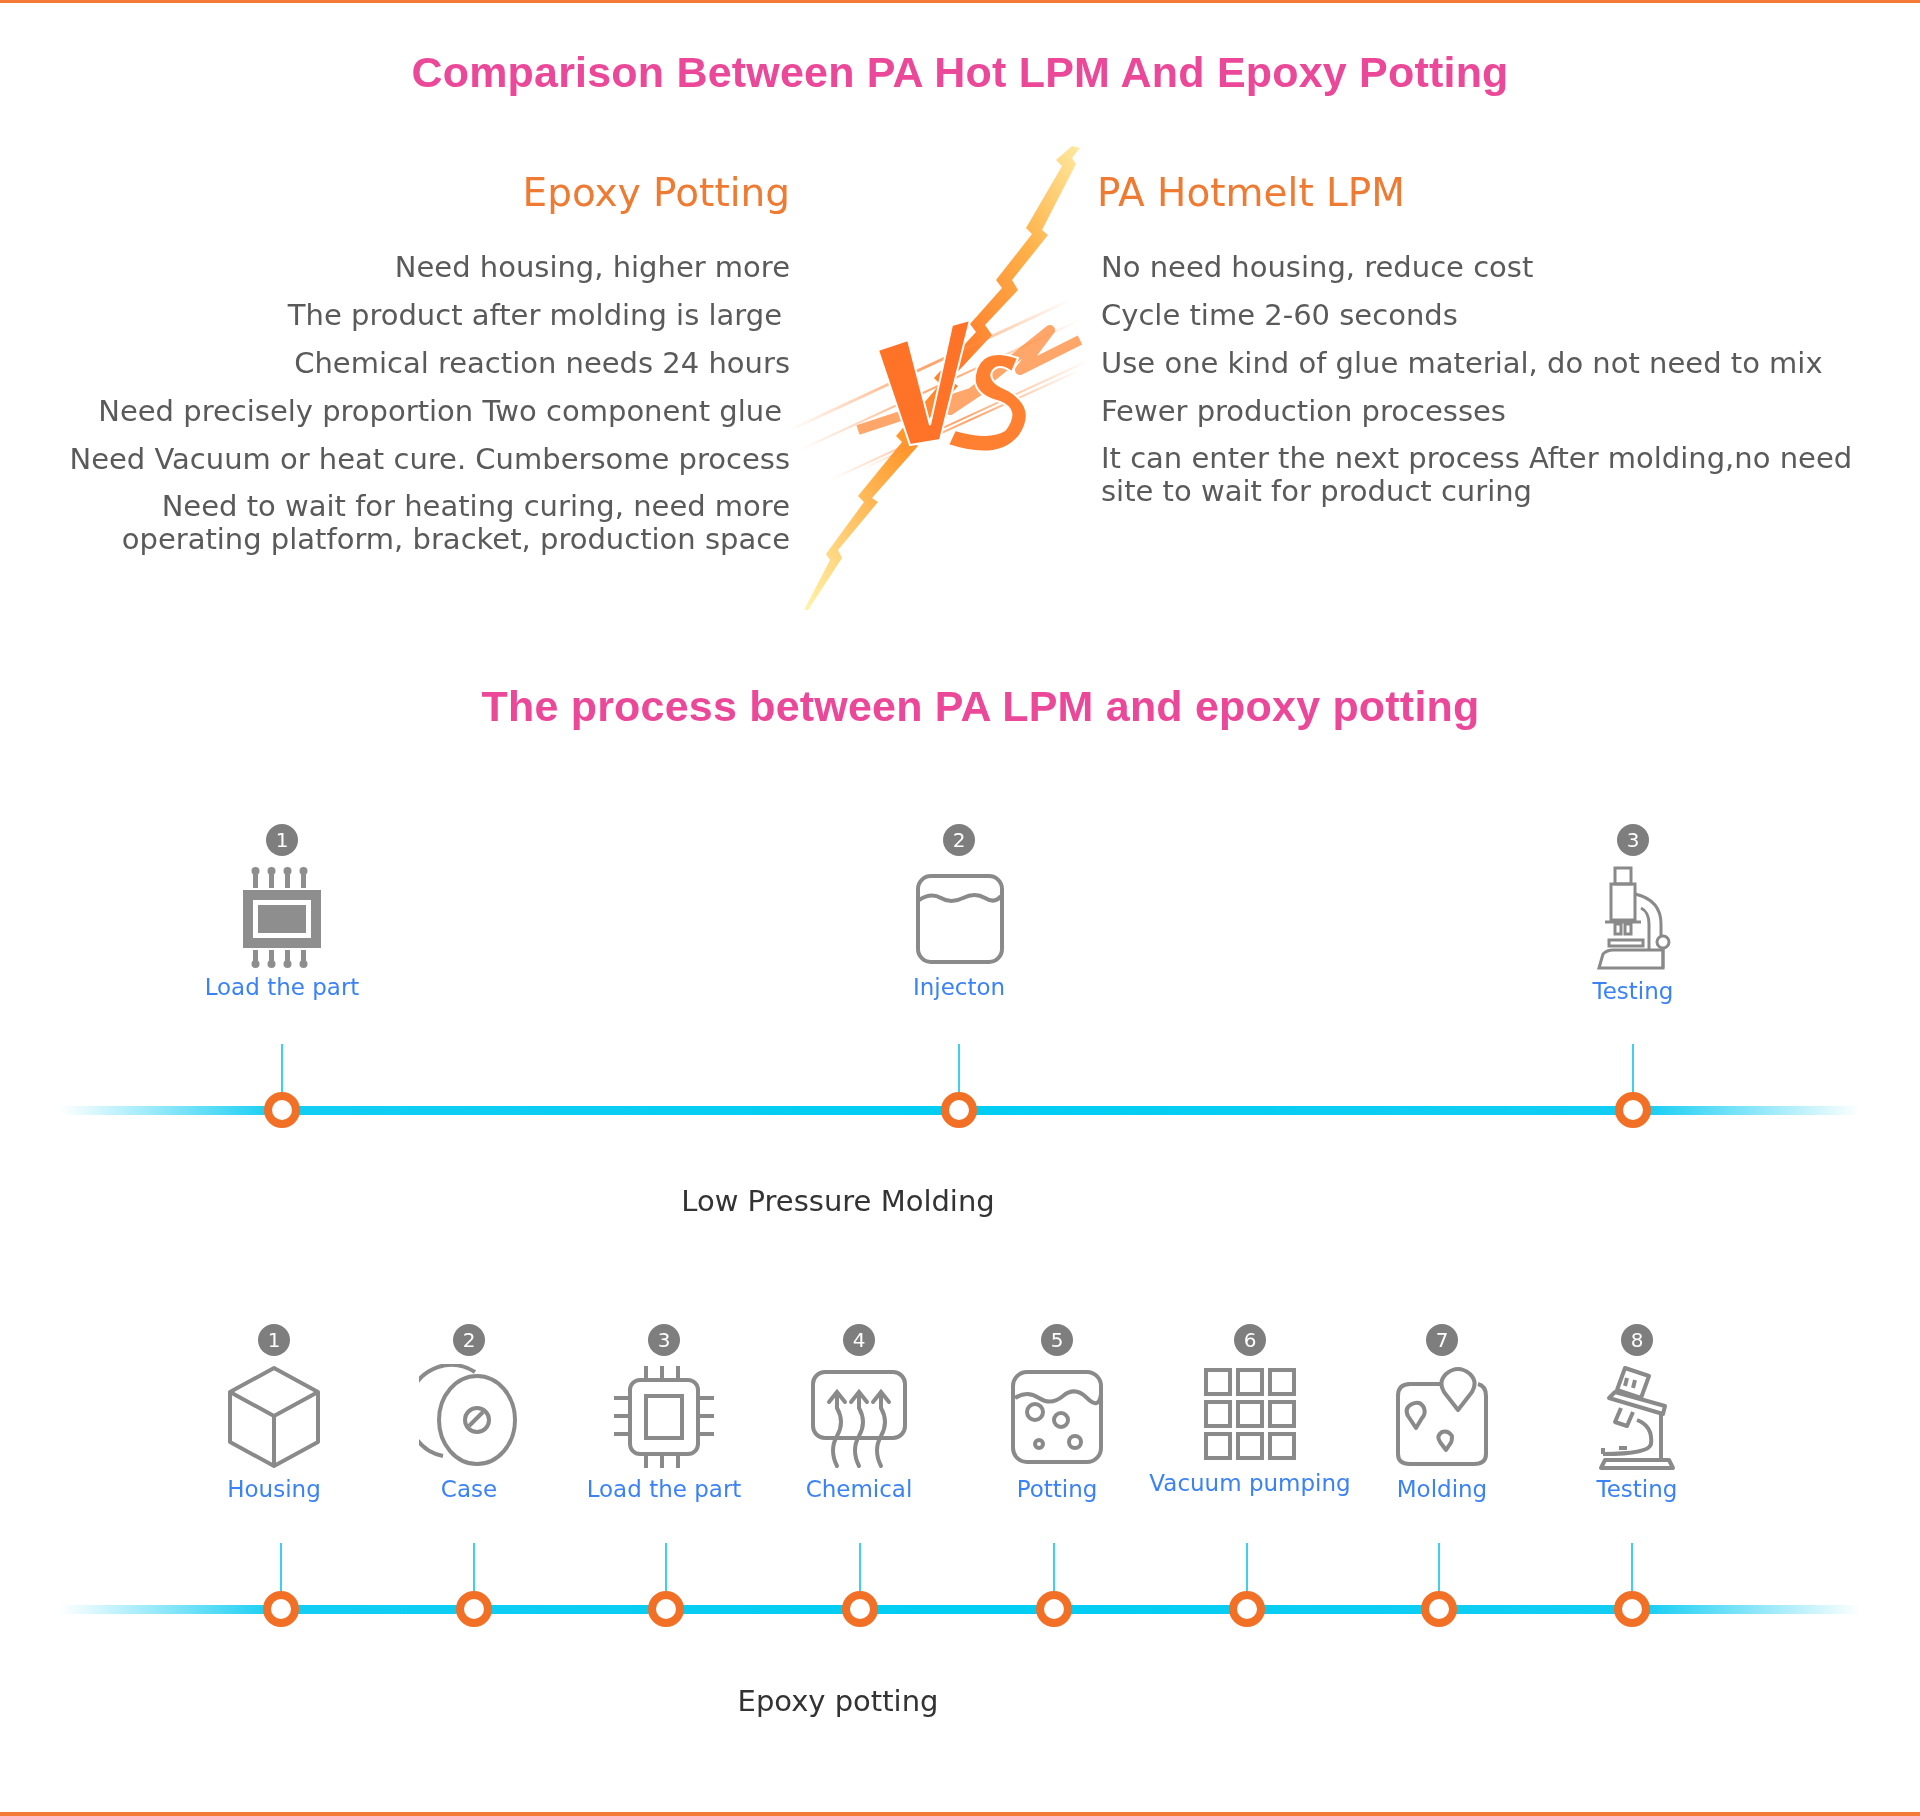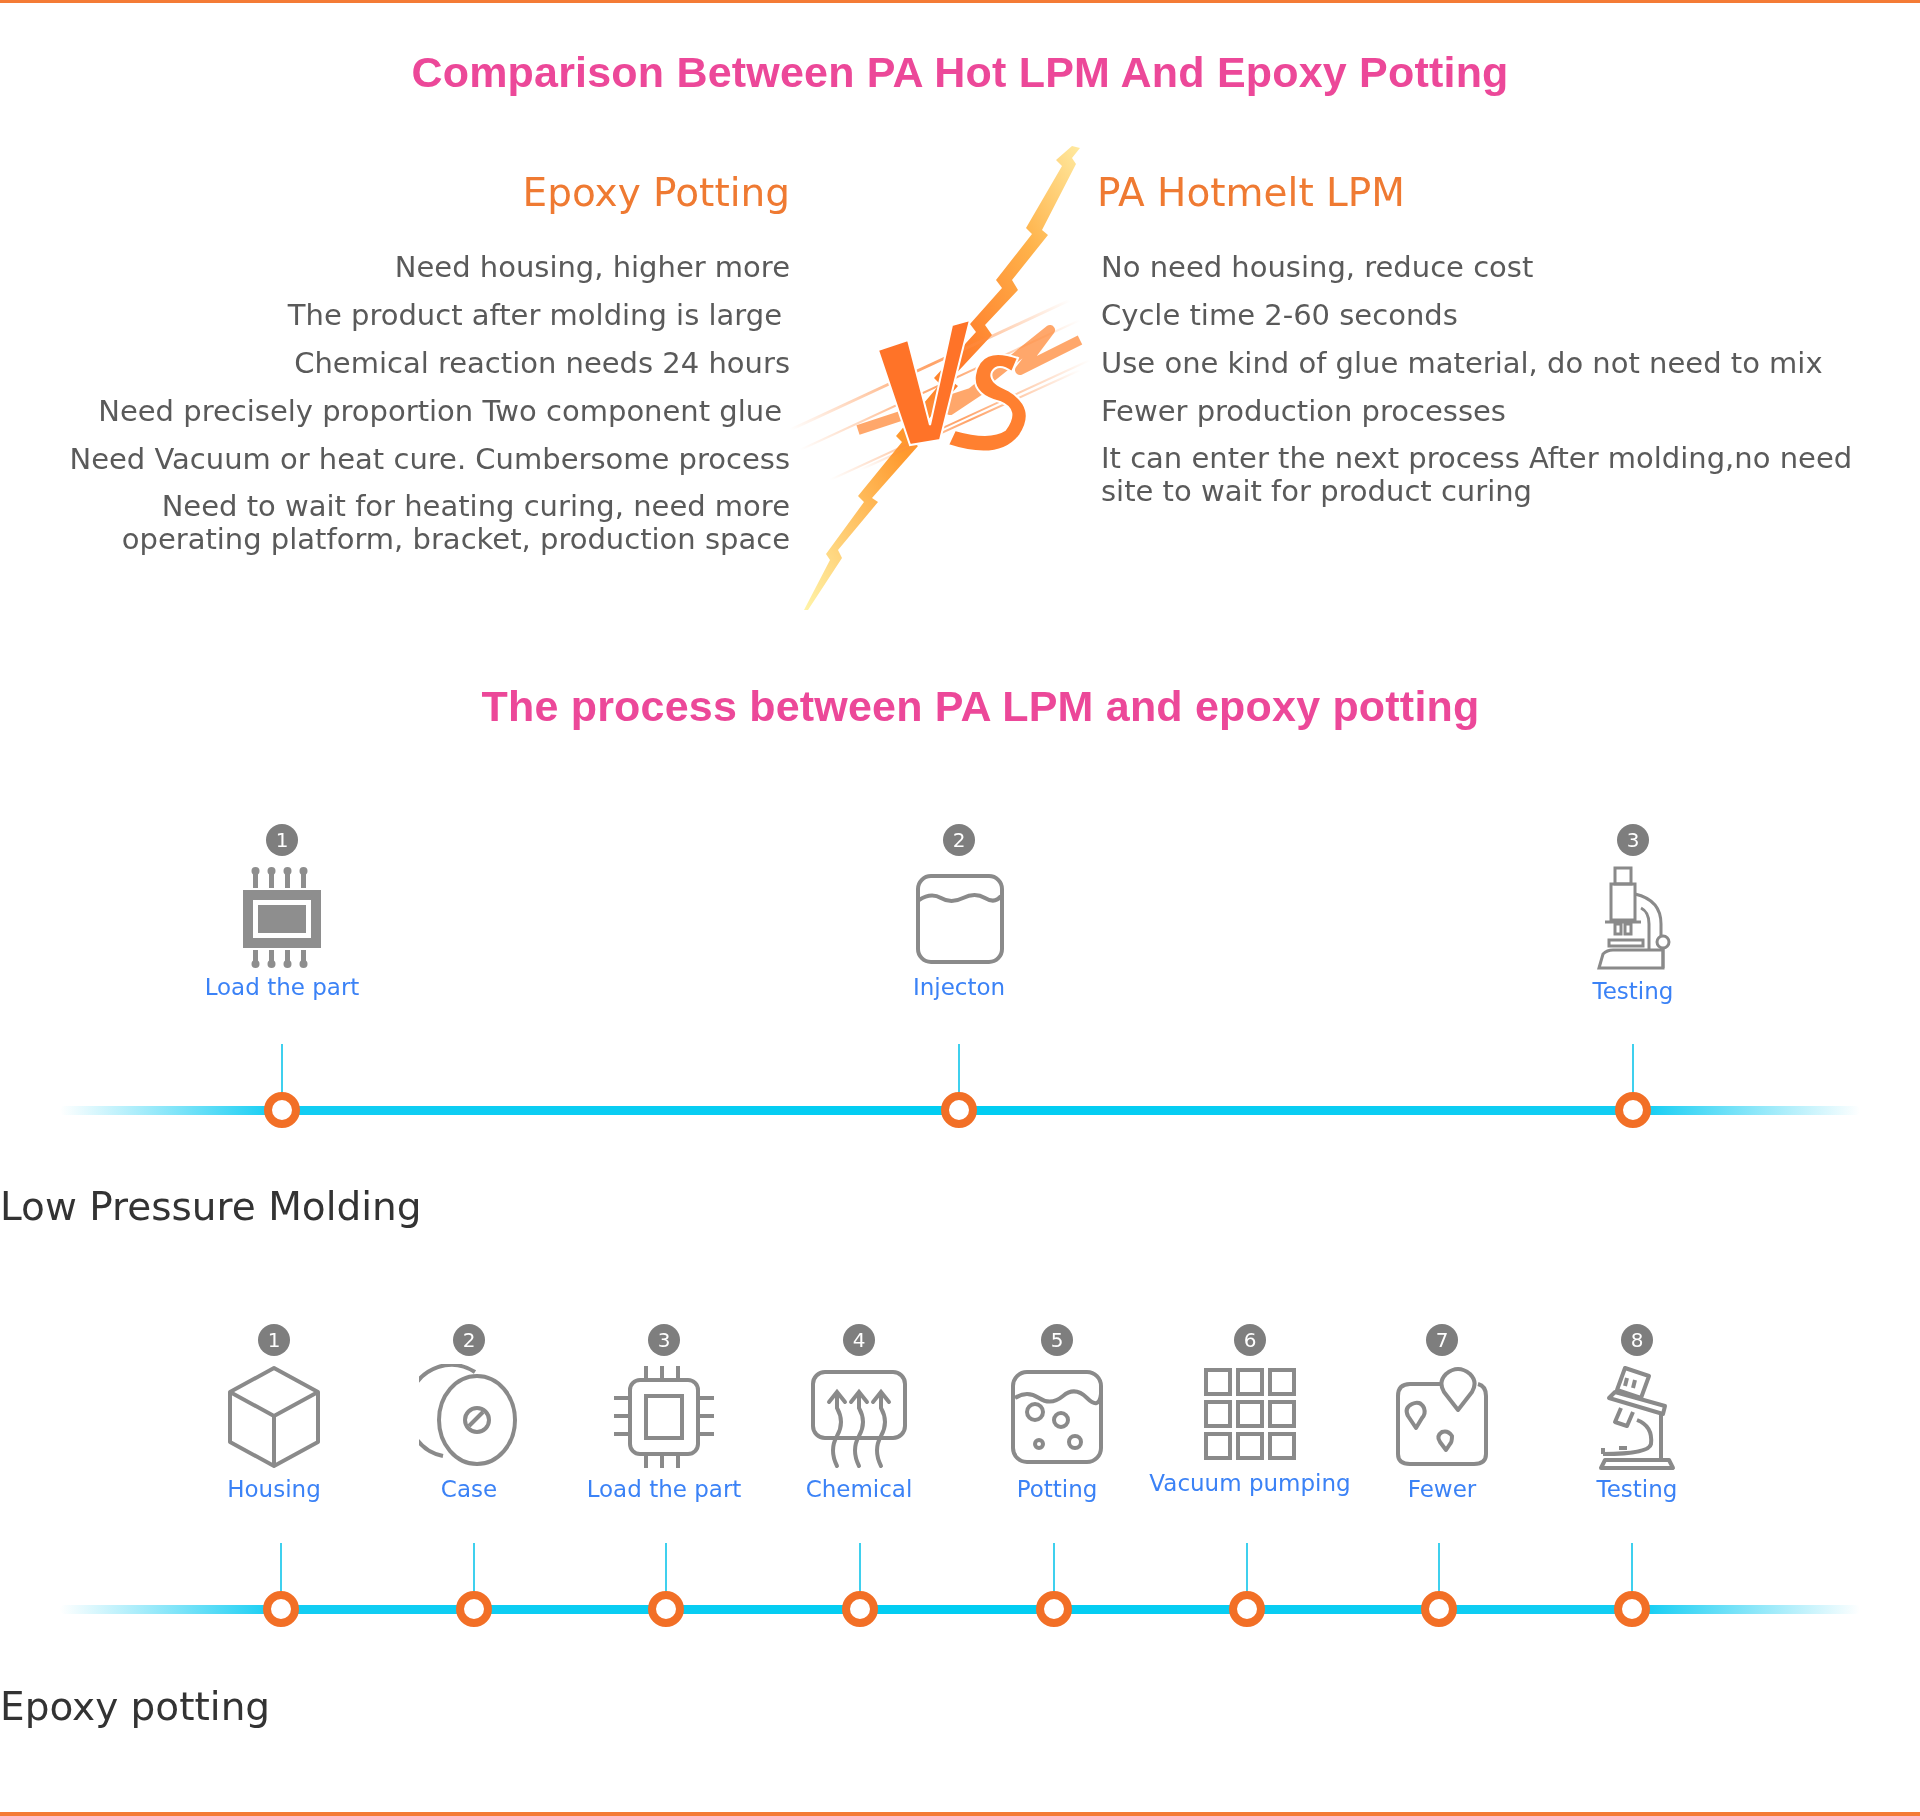--- a/index.html
+++ b/index.html
@@ -28,21 +28,21 @@
   .timeline { position: absolute; left: 60px; width: 1800px; height: 9px; border-radius: 5px;
               background: linear-gradient(to right, rgba(0,204,243,0) 0%, #12cdf3 12%, #00cdf2 50%, #12cdf3 88%, rgba(0,204,243,0) 100%); }
   .step { position: absolute; width: 220px; margin-left: -110px; text-align: center; }
   .badge { width: 32px; height: 32px; border-radius: 50%; background: #7e7e7e; color: #fff;
            font-size: 20px; line-height: 32px; margin: 0 auto; }
   .icon { margin: 8px auto 0; display: block; }
   .step-label { font-size: 23px; color: #3b82f6; white-space: nowrap; margin-top: 6px; }
   .stem { position: absolute; width: 2px; background: #3fd0ee; margin-left: -1px; }
   .dot { position: absolute; width: 36px; height: 36px; margin-left: -18px; margin-top: -18px;
          border-radius: 50%; border: 8px solid #f26f26; background: #fff; }
-  .row-caption { position: absolute; left: 0; width: 1676px; text-align: left; font-size: 39px; color: #333; }
+  .row-caption { position: absolute; left: 0; width: 1676px; text-align: center; font-size: 29px; color: #333; }
 </style>
 </head>
 <body>
 
 <div class="border-top"></div>
 
 <h1 class="title t1">Comparison Between PA Hot LPM And Epoxy Potting</h1>
 
 <div class="col-heading left">Epoxy Potting</div>
 <div class="col-heading right">PA Hotmelt LPM</div>
@@ -259,21 +259,21 @@
 <div class="step" style="left:1442px; top:1324px;">
   <div class="badge">7</div>
   <svg class="icon" width="96" height="106" viewBox="0 0 96 106">
     <g fill="none" stroke="#8a8a8a" stroke-width="4" stroke-linejoin="round">
       <path d="M46 20 L16 20 Q4 20 4 32 L4 90 Q4 100 16 100 L80 100 Q92 100 92 90 L92 32 Q92 22 84 20"></path>
       <path d="M64 46 L50 28 Q44 18 52 10 Q64 0 76 10 Q84 18 78 28 Z"></path>
       <path d="M22 64 L14 52 Q10 44 18 40 Q26 36 30 44 Q32 50 28 54 Z"></path>
       <path d="M52 86 L46 78 Q42 72 48 68 Q54 66 58 72 Q58 78 56 80 Z"></path>
     </g>
   </svg>
-  <div class="step-label">Fewer</div>
+  <div class="step-label">Molding</div>
 </div>
 
 <div class="step" style="left:1637px; top:1324px;">
   <div class="badge">8</div>
   <svg class="icon" width="84" height="106" viewBox="0 0 84 106">
     <g fill="none" stroke="#8a8a8a" stroke-width="4" stroke-linejoin="round">
       <path d="M30 4 L54 12 L46 34 L22 26 Z"></path>
       <line x1="32" y1="14" x2="30" y2="22"></line>
         <line x1="40" y1="16" x2="38" y2="24"></line>
       <path d="M14 34 L20 28 L70 42 L68 50 Z"></path>

